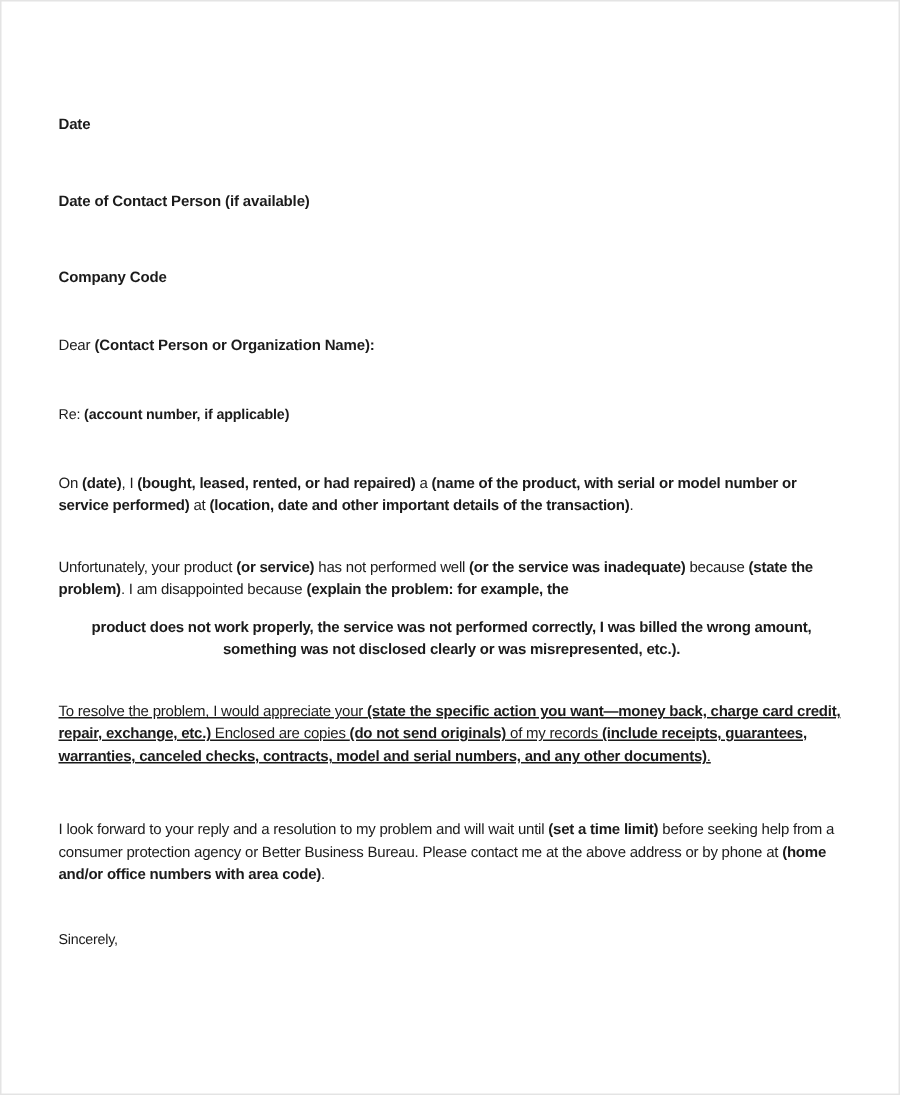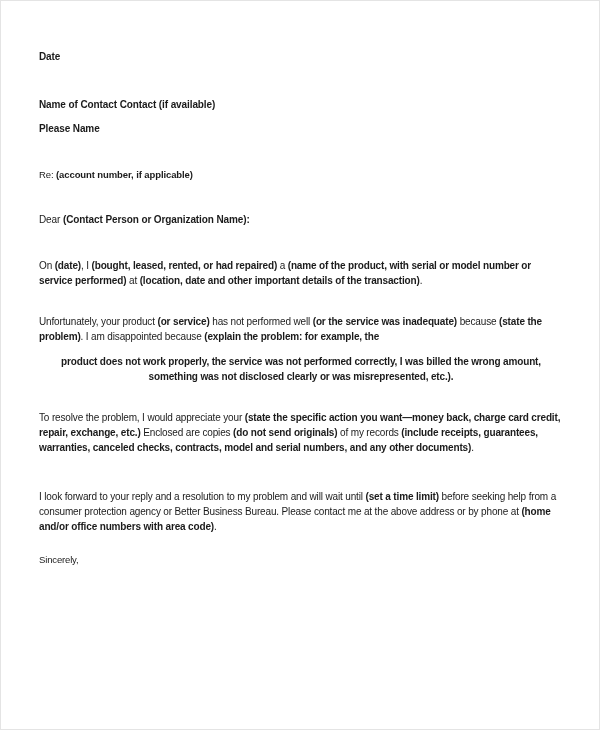--- a/index.html
+++ b/index.html
@@ -17,57 +17,57 @@
     padding: 44px 36px 0 38px;
     font-family: "Liberation Sans", sans-serif;
     color: #1b1b1b;
     overflow: hidden;
   }
   .line {
     line-height: 24px;
     font-size: 10px;
     letter-spacing: -0.1px;
   }
-  .bold { font-weight: bold; }
+  .bold { font-weight: bold; margin-top: 27px; }
   .recipient-block { margin-top: 24px; }
   .salutation { margin-top: 21px; }
   .re-line { margin-top: 22px; font-size: 9.5px; }
   .para {
     font-size: 10px;
     line-height: 15px;
     letter-spacing: -0.15px;
   }
   .p1 { margin-top: 26px; }
   .p2 { margin-top: 26px; }
   .p3 { margin-top: 10px; text-align: center; }
-  .p4 { margin-top: 26px; }
+  .p4 { margin-top: 26px; text-decoration: underline; }
   .p5 { margin-top: 34px; }
   .closing {
-    margin-top: 18px;
+    margin-top: 28px;
     font-size: 9.5px;
     line-height: 15px;
     letter-spacing: -0.15px;
   }
   .seg-bold { font-weight: bold; }
 </style>
 </head>
 <body>
 
 <div class="page">
 
   <div class="line bold">Date</div>
 
   <div class="recipient-block">
-    <div class="line bold">Name of Contact Contact (if available)</div>
-    <div class="line bold">Please Name</div>
+    <div class="line bold">Date of Contact Person (if available)</div>
+    <div class="line bold">Company Code</div>
   </div>
 
+  <div class="line salutation"><span>Dear </span><span class="seg-bold">(Contact Person or Organization Name):</span></div>
+
   <div class="line re-line"><span>Re: </span><span class="seg-bold">(account number, if applicable)</span></div>
-
-  <div class="line salutation"><span>Dear </span><span class="seg-bold">(Contact Person or Organization Name):</span></div>
 
   <div class="para p1"><span>On </span><span class="seg-bold">(date)</span><span>, I </span><span class="seg-bold">(bought, leased, rented, or had repaired)</span><span> a </span><span class="seg-bold">(name of the product, with serial or model number or service performed)</span><span> at </span><span class="seg-bold">(location, date and other important details of the transaction)</span><span>.</span></div>
 
   <div class="para p2"><span>Unfortunately, your product </span><span class="seg-bold">(or service)</span><span> has not performed well </span><span class="seg-bold">(or the service was inadequate)</span><span> because </span><span class="seg-bold">(state the problem)</span><span>. I am disappointed because </span><span class="seg-bold">(explain the problem: for example, the</span></div>
 
   <div class="para p3"><span class="seg-bold">product does not work properly, the service was not performed correctly, I was billed the wrong amount, something was not disclosed clearly or was misrepresented, etc.).</span></div>
 
   <div class="para p4"><span>To resolve the problem, I would appreciate your </span><span class="seg-bold">(state the specific action you want—money back, charge card credit, repair, exchange, etc.)</span><span> Enclosed are copies </span><span class="seg-bold">(do not send originals)</span><span> of my records </span><span class="seg-bold">(include receipts, guarantees, warranties, canceled checks, contracts, model and serial numbers, and any other documents)</span><span>.</span></div>
 
   <div class="para p5"><span>I look forward to your reply and a resolution to my problem and will wait until </span><span class="seg-bold">(set a time limit)</span><span> before seeking help from a consumer protection agency or Better Business Bureau. Please contact me at the above address or by phone at </span><span class="seg-bold">(home and/or office numbers with area code)</span><span>.</span></div>

